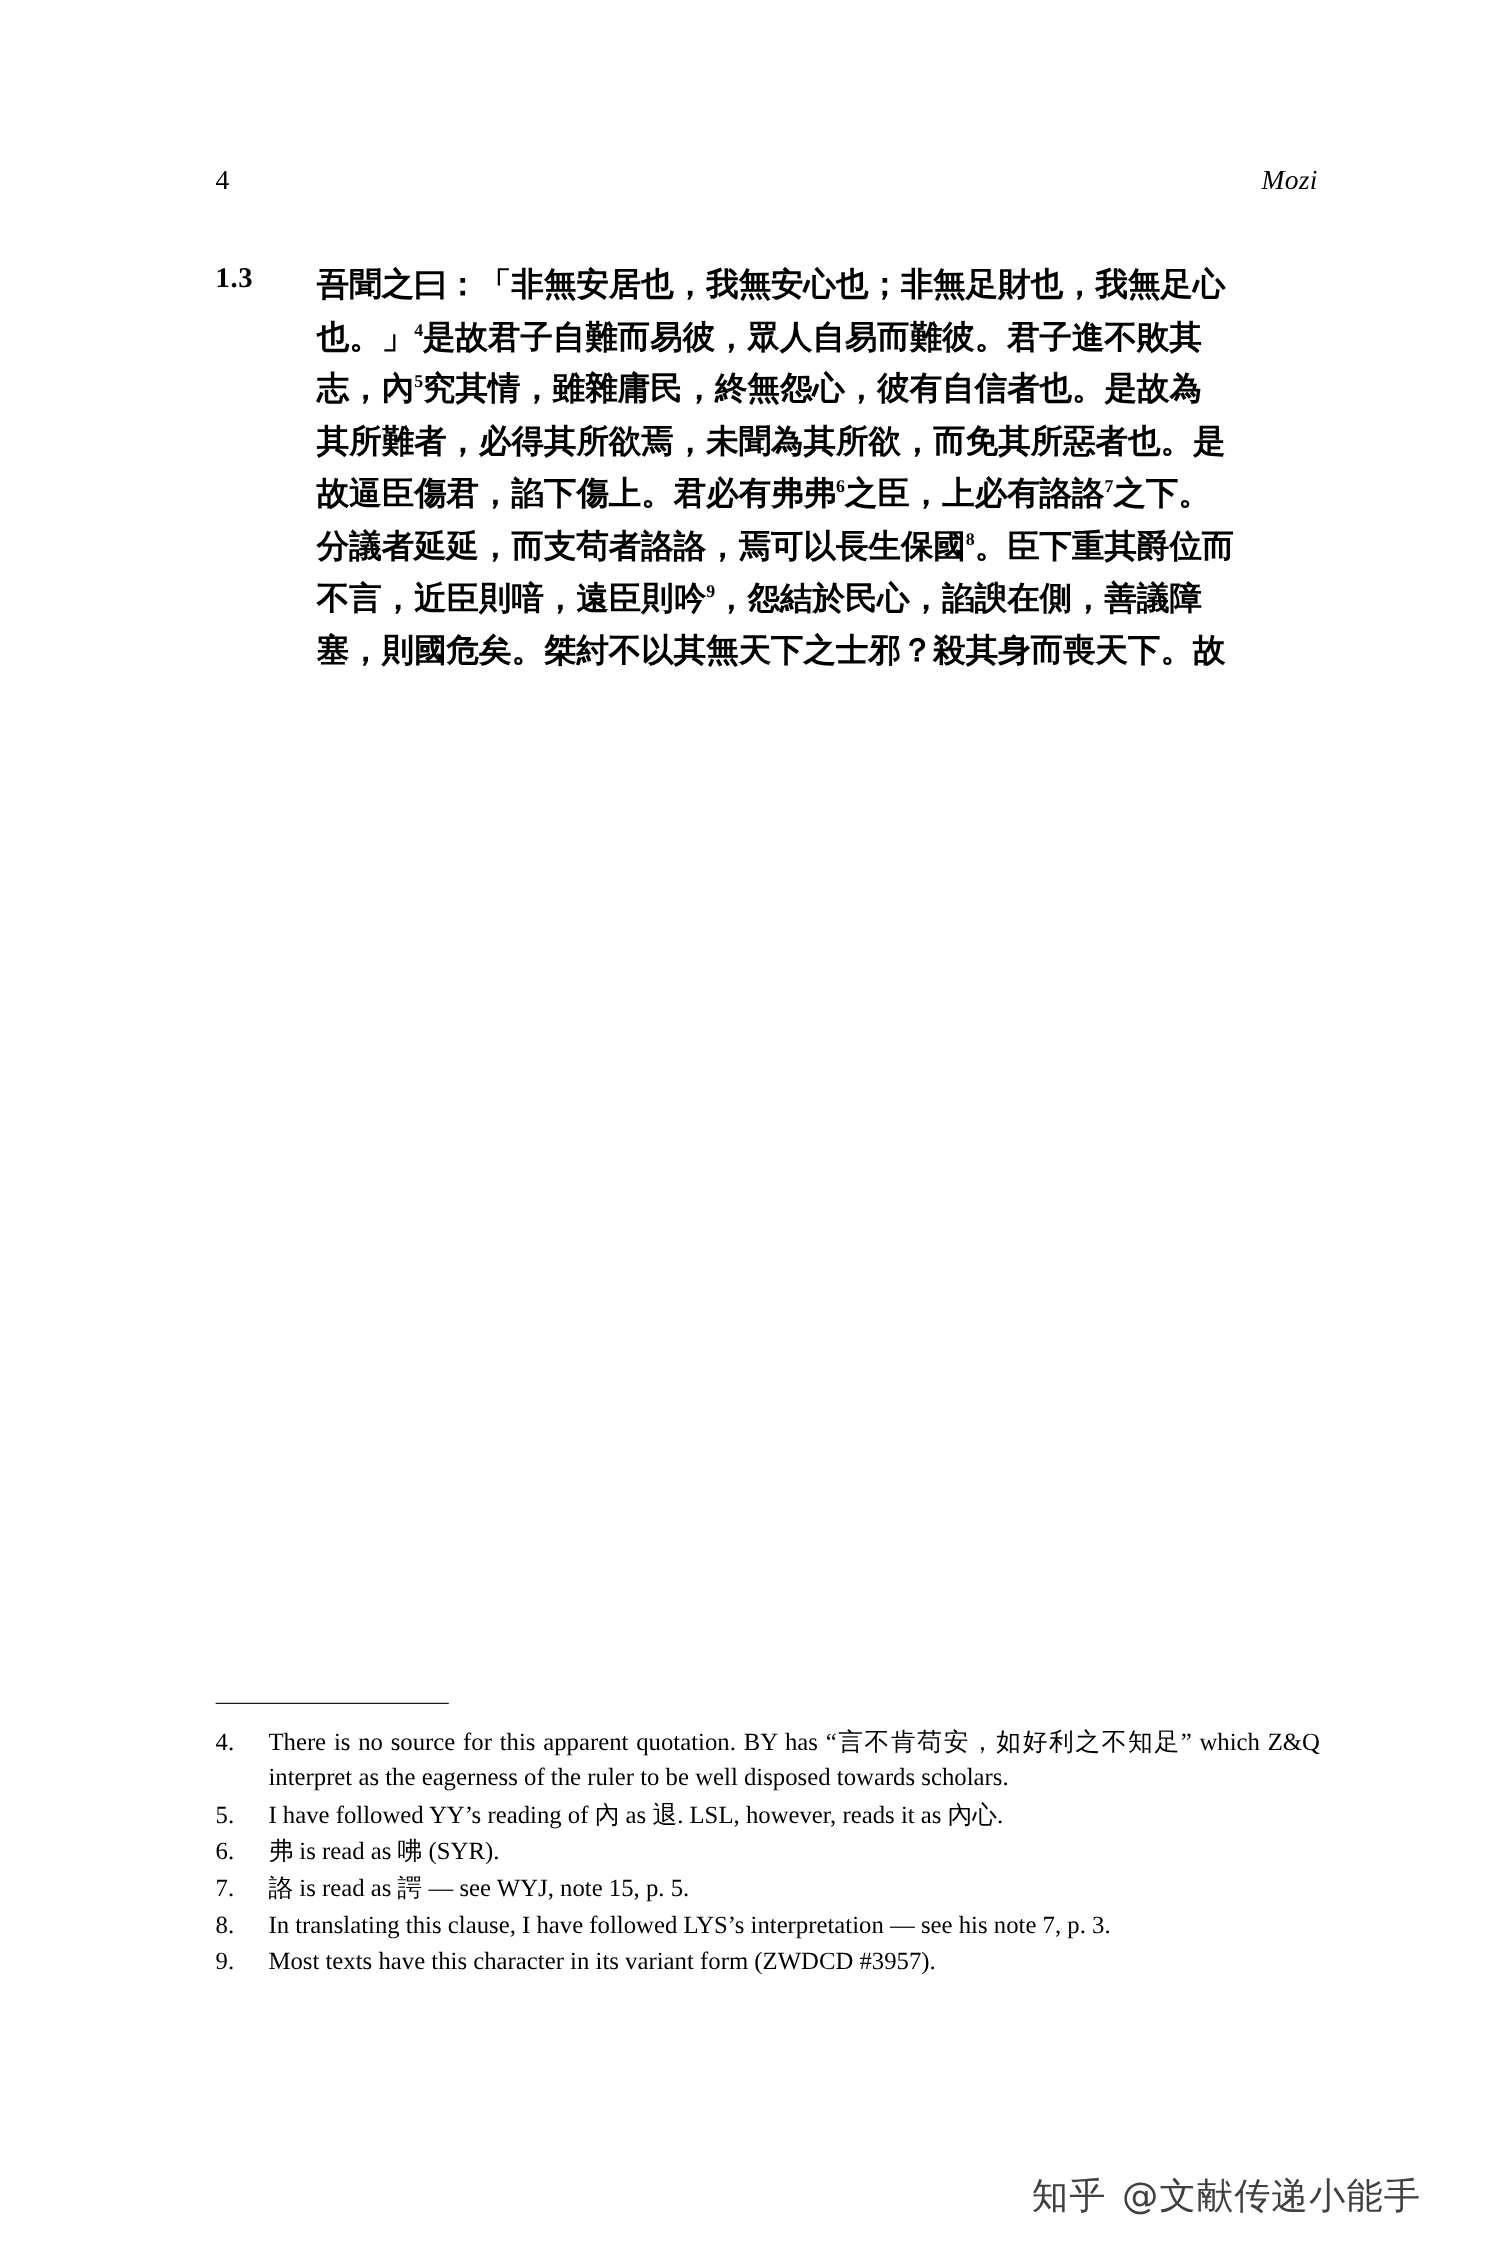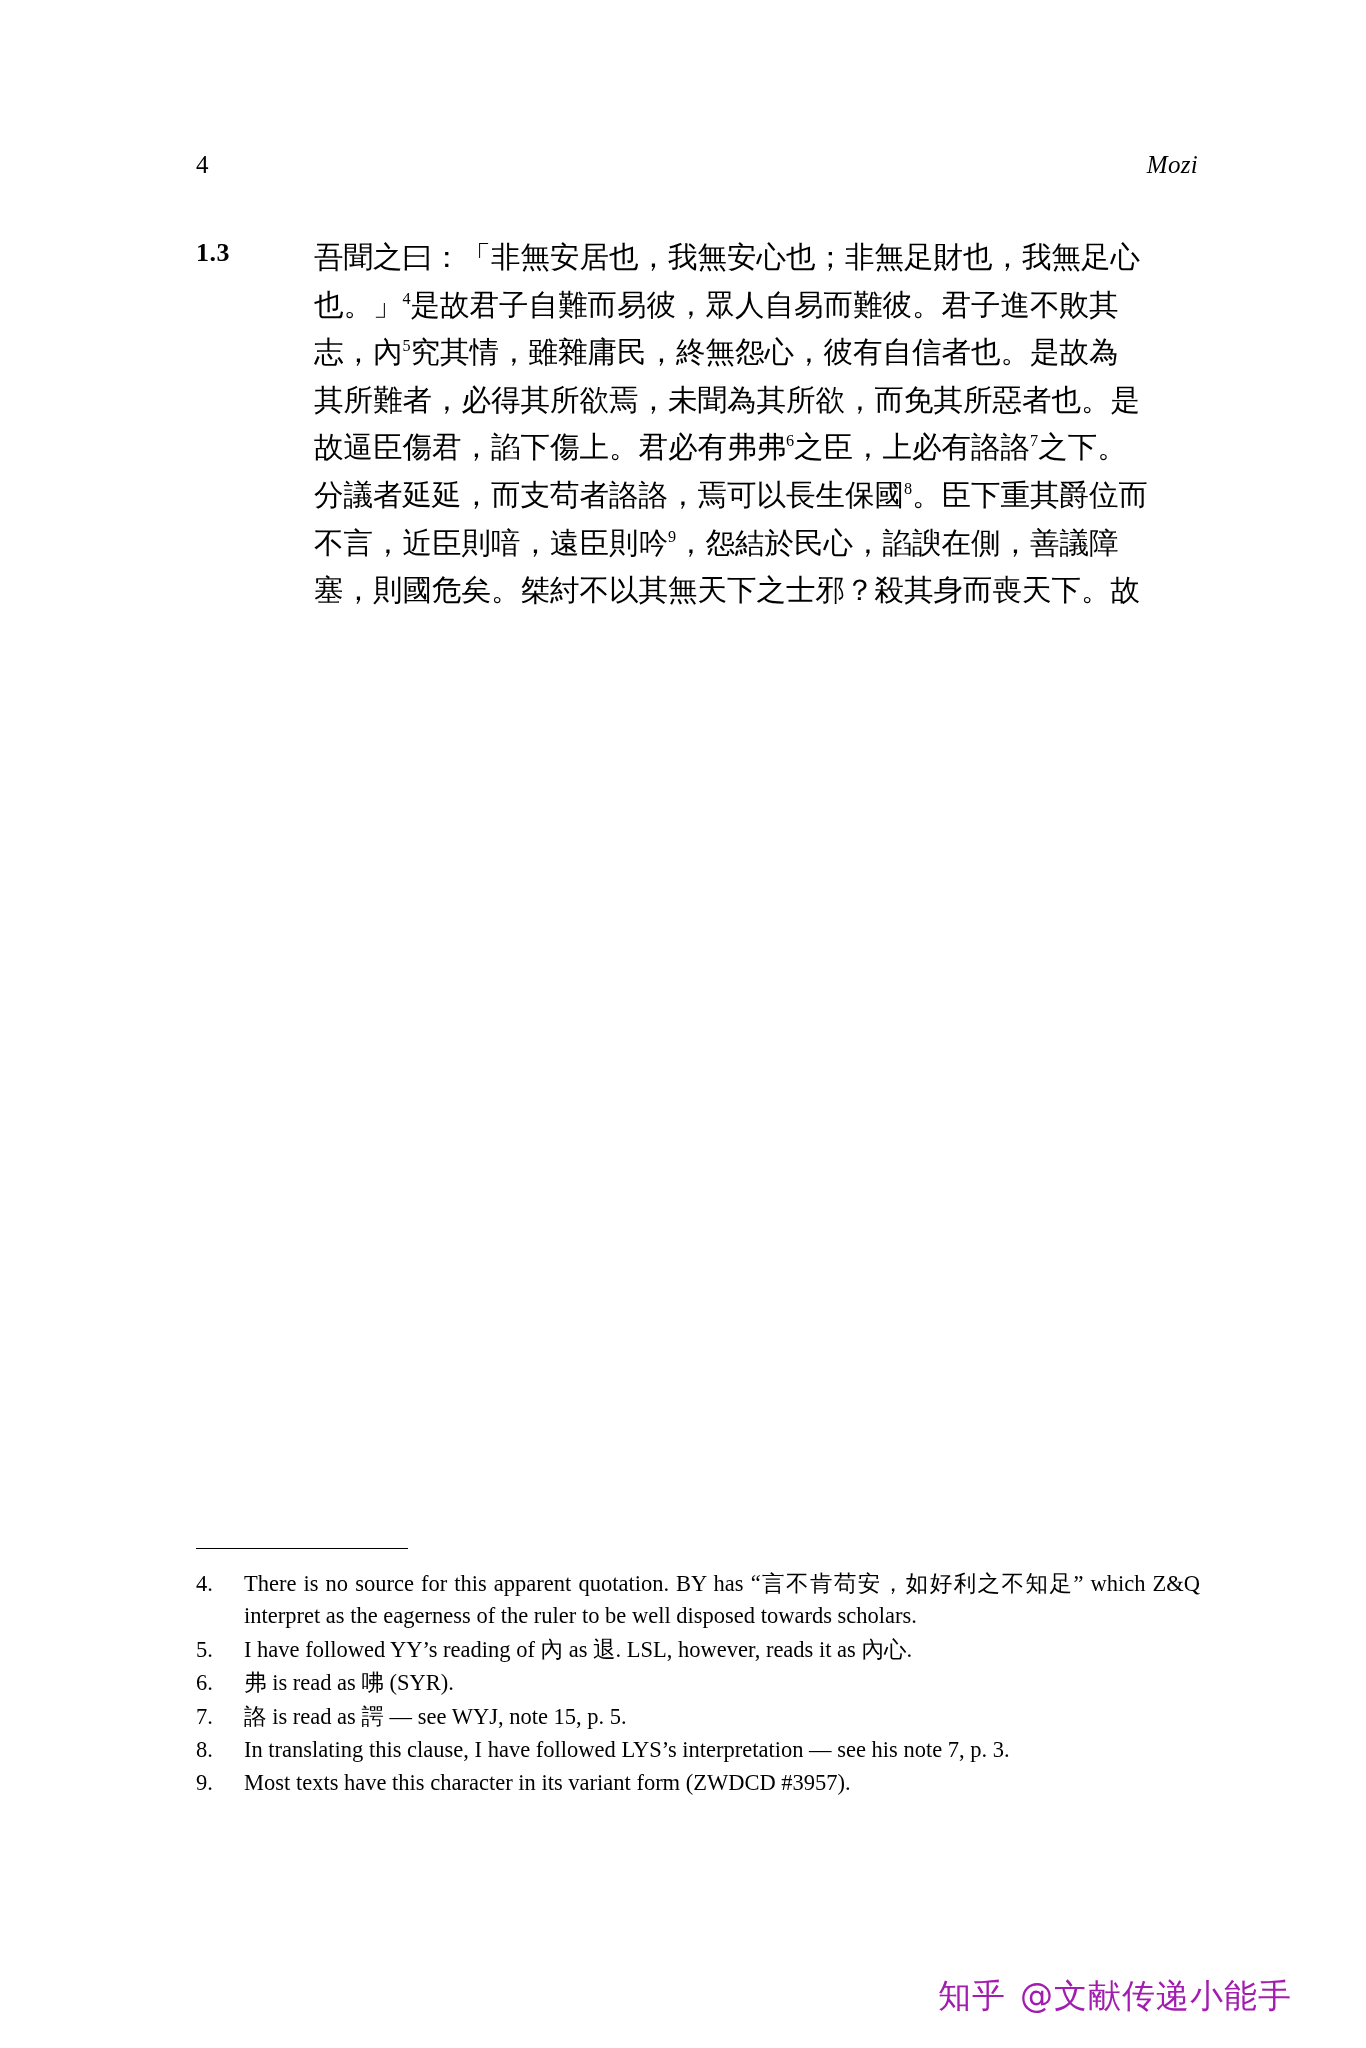--- a/index.html
+++ b/index.html
@@ -61,26 +61,27 @@
     position: absolute;
     left: 0;
     top: 6px;
     font-weight: bold;
     font-size: 26px;
     line-height: 1;
     letter-spacing: 0.5px;
     text-align: center;
   }
   .cjk-body {
-    margin-left: 118px;
+    margin-left: 92px;
     font-family: "DejaVu Serif", "Liberation Serif", serif;
     font-size: 29.5px;
     line-height: 47.6px;
     text-align: justify;
     letter-spacing: 0px;
+    font-weight: bold;
   }
   .cjk-body .ln {
     display: block;
     white-space: nowrap;
   }
   .cjk-body sup {
     font-size: 0.55em;
     vertical-align: super;
     line-height: 0;
     font-family: "Liberation Serif", serif;
@@ -121,21 +122,21 @@
   }
 
   
   .watermark {
     position: absolute;
     right: 74px;
     bottom: 36px;
     font-family: "DejaVu Sans", "Liberation Sans", sans-serif;
     font-size: 33px;
     line-height: 1;
-    color: #a21caf;
+    color: #404040;
     letter-spacing: 1px;
     white-space: nowrap;
     user-select: none;
   }
   .watermark .wm-logo { margin-right: 14px; }
 </style>
 </head>
 <body>
 
 <div class="page">

